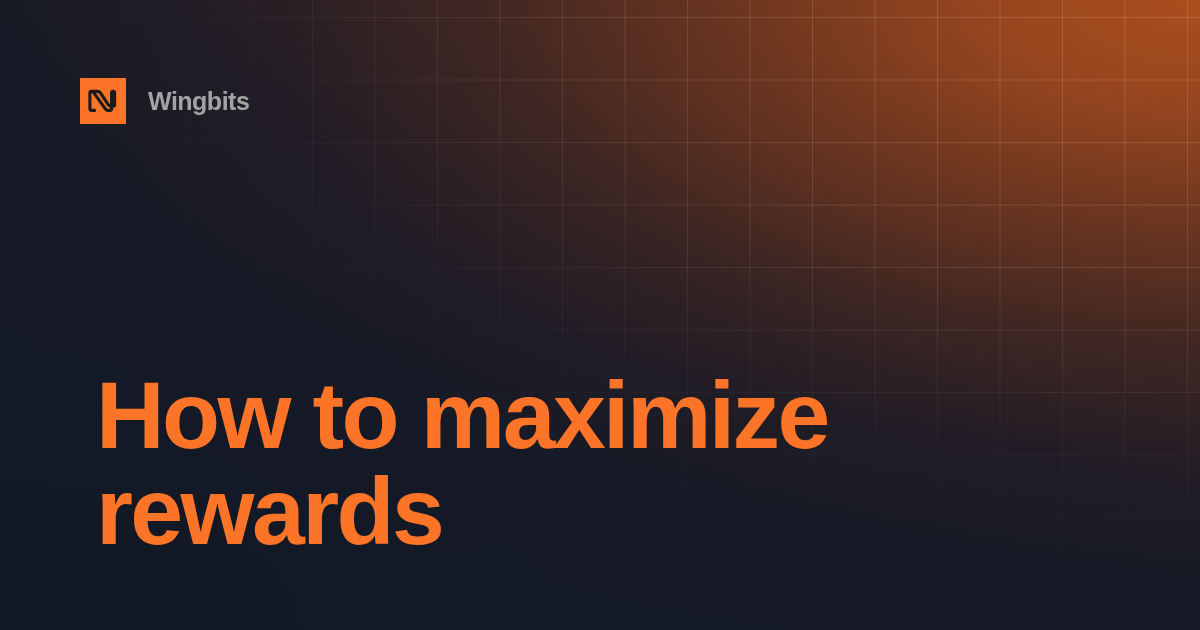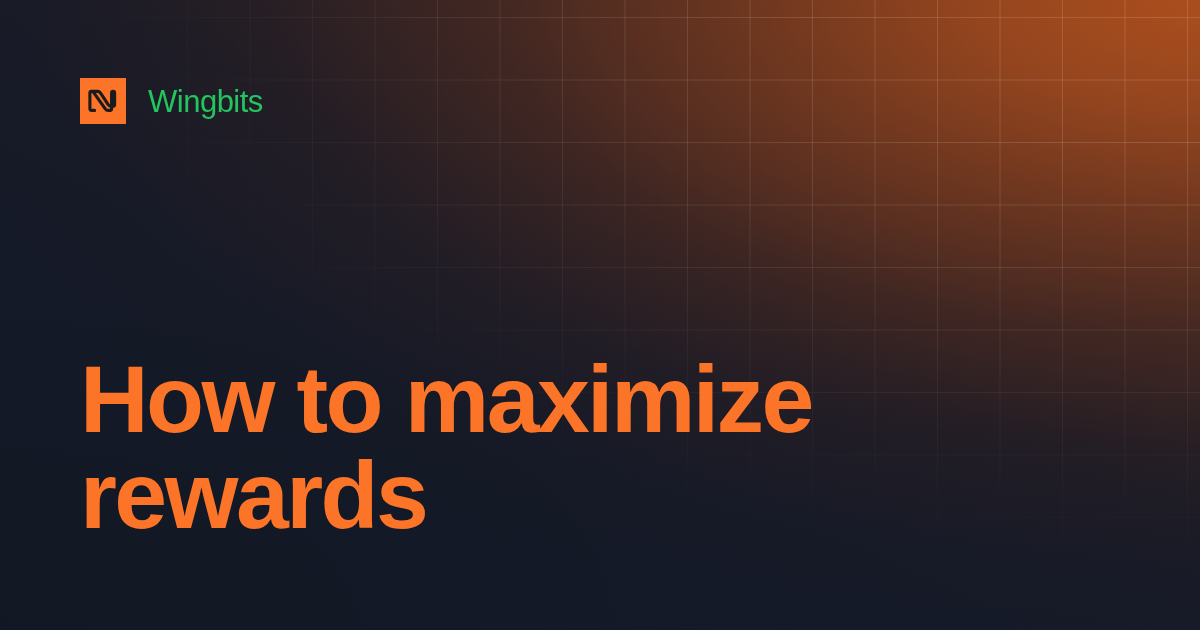--- a/index.html
+++ b/index.html
@@ -114,33 +114,33 @@
     flex: none;
   }
 
   .brand-mark svg {
     display: block;
     width: 46px;
     height: 46px;
   }
 
   .brand-name {
-    color: #22c55e;
-    font-size: 31px;
-    font-weight: normal;
+    color: #a3a3a3;
+    font-size: 25px;
+    font-weight: bold;
     letter-spacing: -0.5px;
     line-height: 1;
     white-space: nowrap;
   }
 
   .headline {
     position: absolute;
     left: 80px;
     top: 351px;
-    margin: 0;
+    margin: 16px;
     color: #fb7427;
     font-size: 95px;
     font-weight: bold;
     line-height: 96px;
     letter-spacing: -2.6px;
     white-space: pre-line;
   }
 </style>
 </head>
 <body>

